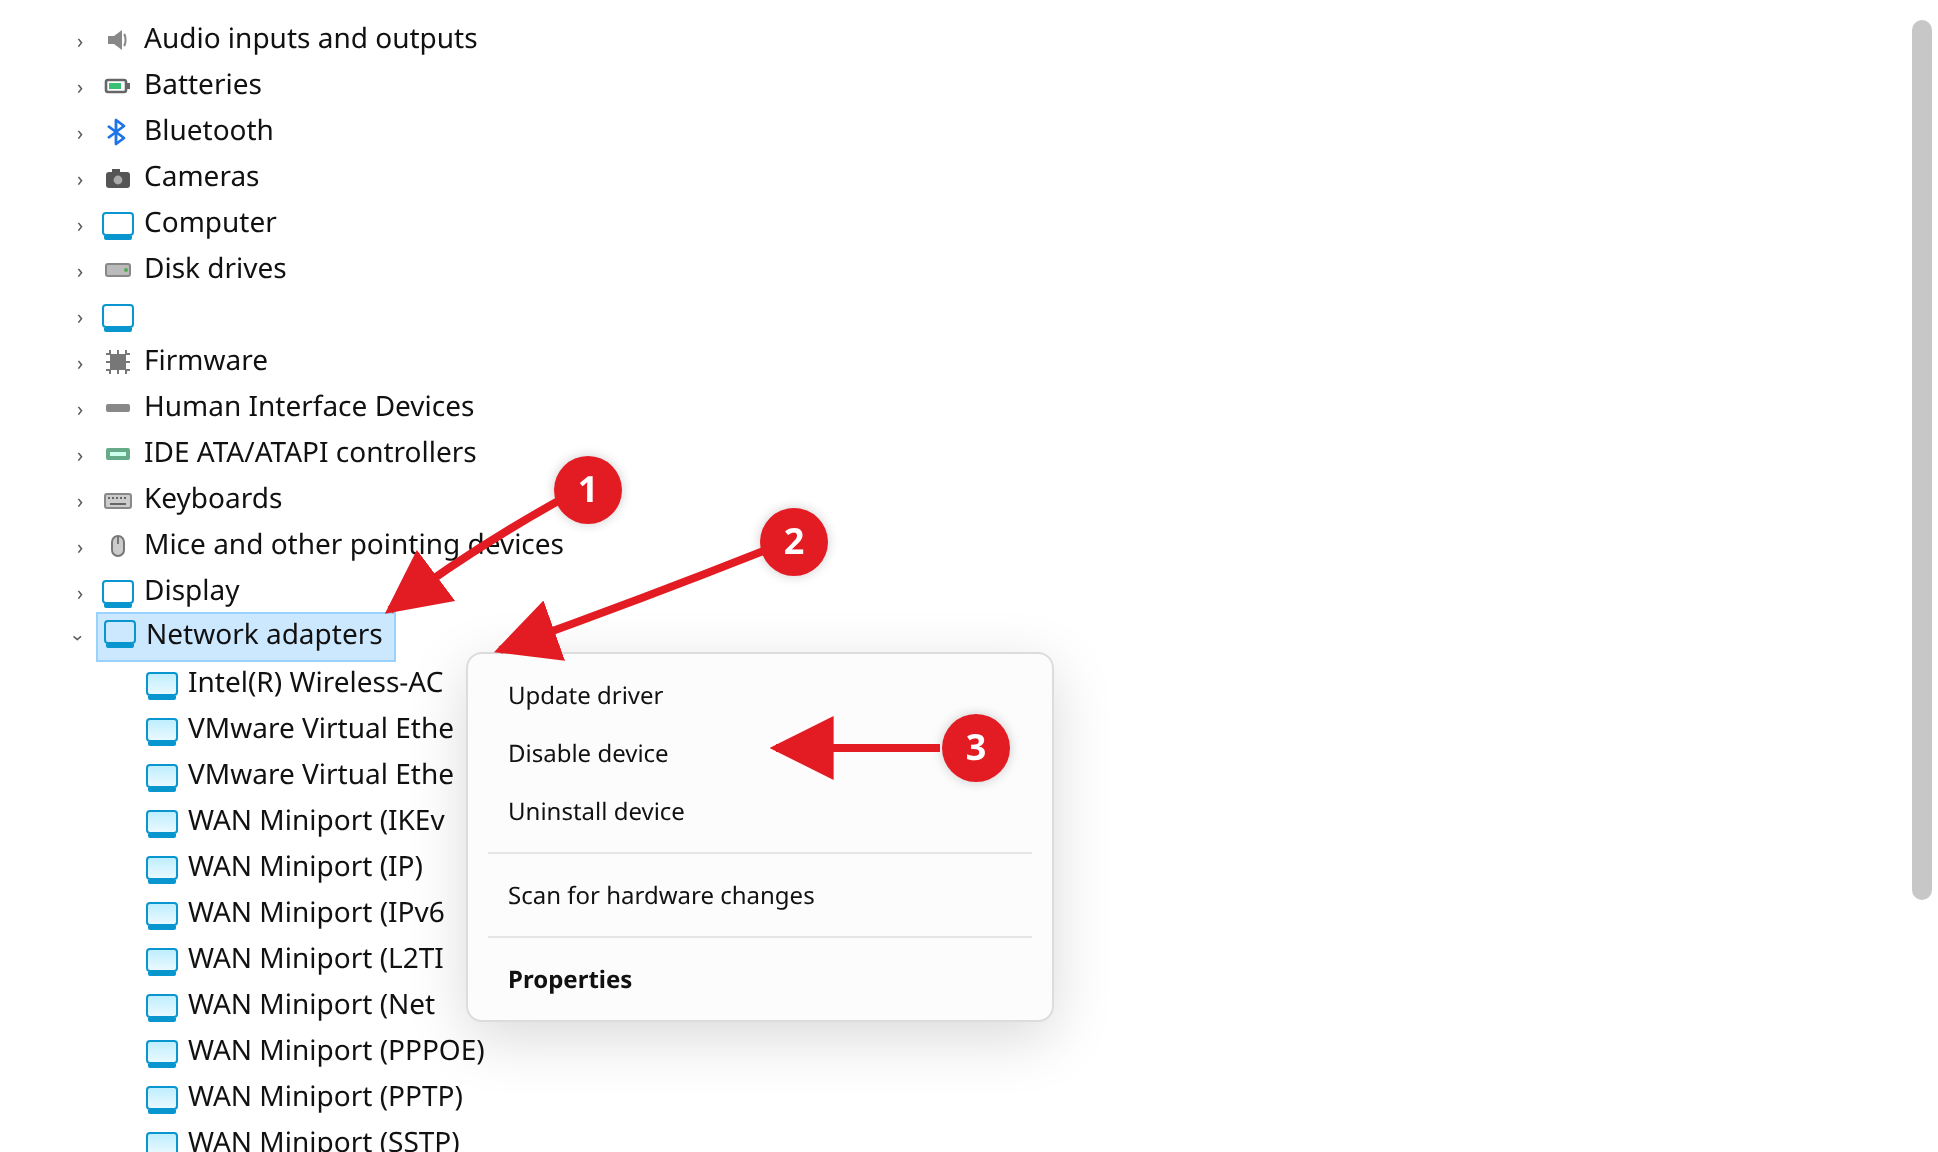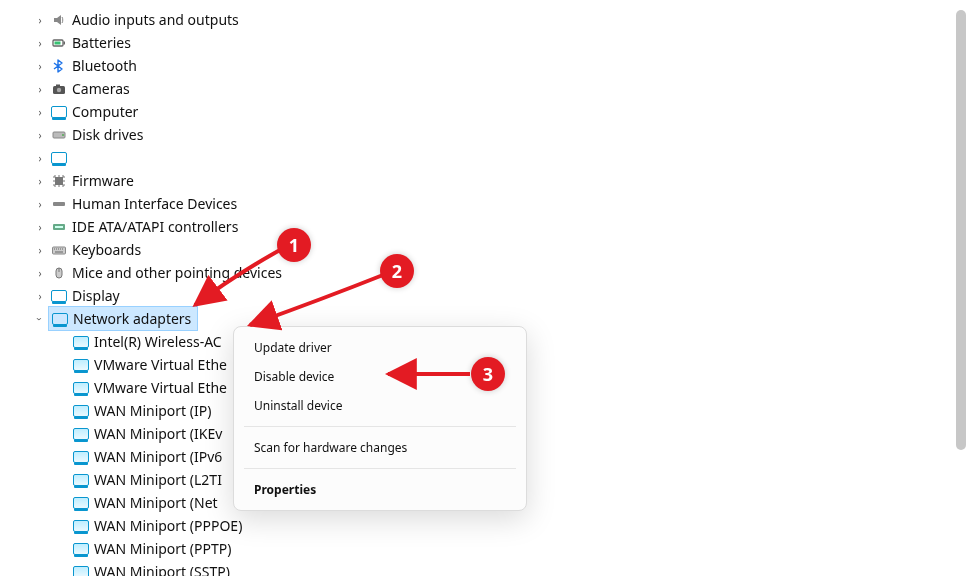--- a/index.html
+++ b/index.html
@@ -19,21 +19,20 @@
     line-height: 22px;
   }
   .row {
     display: flex;
     align-items: center;
     height: 23px;
     white-space: nowrap;
   }
   .row .hit {
     display: flex;
-    align-items: center;
     height: 100%;
     padding: 0 2px 0 0;
     border: 1px solid transparent;
   }
   .row.sel .hit {
     background: #cce8ff;
     border: 1px solid #99d1ff;
   }
   .expander {
     width: 16px;
@@ -285,26 +284,26 @@
       <span class="label">VMware Virtual Ethe</span>
     </div>
   <div class="row indent1">
       <span class="expander"></span>
       <span class="icon ic-nic"></span>
       <span class="label">VMware Virtual Ethe</span>
     </div>
   <div class="row indent1">
       <span class="expander"></span>
       <span class="icon ic-nic"></span>
+      <span class="label">WAN Miniport (IKEv</span>
+    </div>
+  <div class="row indent1">
+      <span class="expander"></span>
+      <span class="icon ic-nic"></span>
       <span class="label">WAN Miniport (IP)</span>
-    </div>
-  <div class="row indent1">
-      <span class="expander"></span>
-      <span class="icon ic-nic"></span>
-      <span class="label">WAN Miniport (IKEv</span>
     </div>
   <div class="row indent1">
       <span class="expander"></span>
       <span class="icon ic-nic"></span>
       <span class="label">WAN Miniport (IPv6</span>
     </div>
   <div class="row indent1">
       <span class="expander"></span>
       <span class="icon ic-nic"></span>
       <span class="label">WAN Miniport (L2TI</span>

